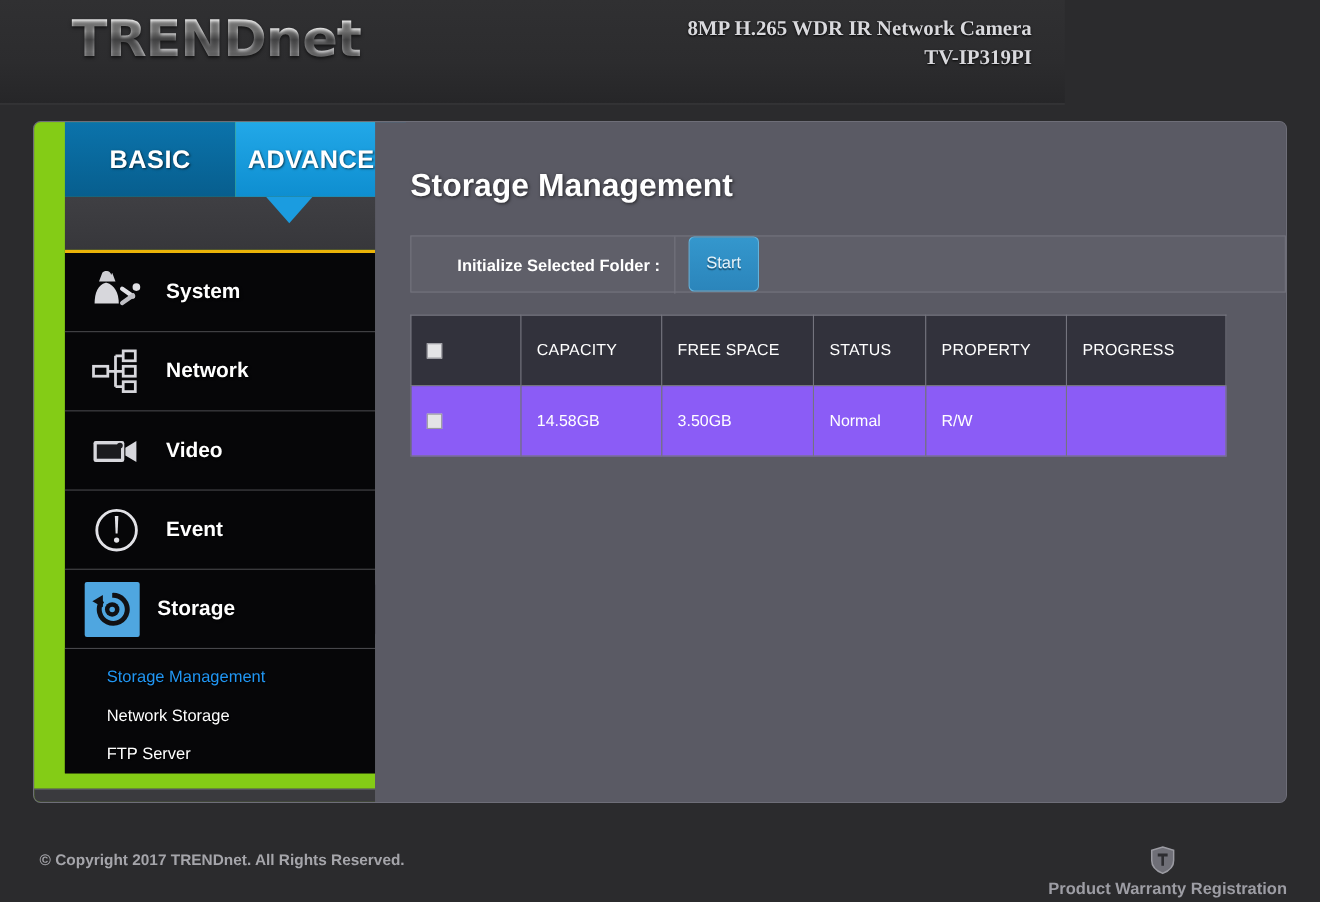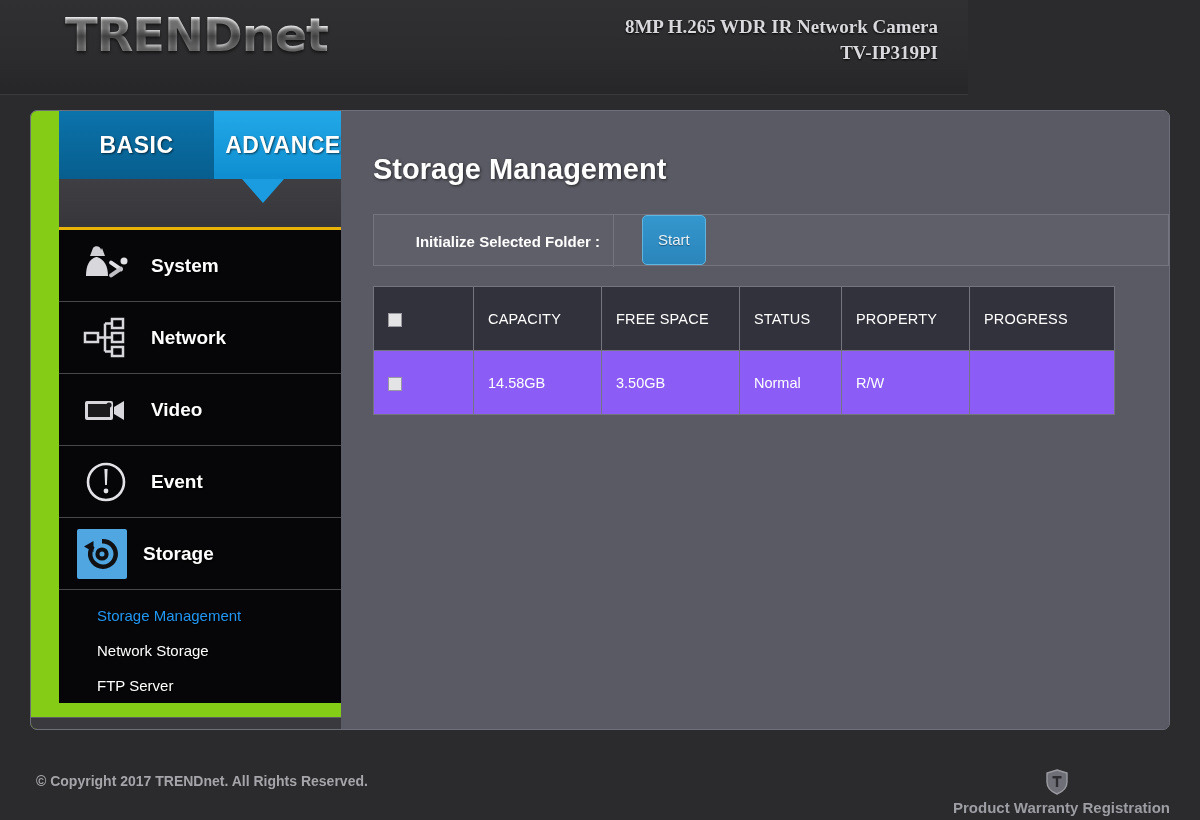--- a/index.html
+++ b/index.html
@@ -113,21 +113,21 @@
     margin: 28px 0 0 32px; width: 796px; height: 52px;
     background: #5f5f69; border: 1px solid #74747e;
     display: flex; 
   }
   #init-label {
     width: 240px; height: 52px; display: flex; align-items: center; justify-content: flex-end;
     padding-right: 13px; font-size: 15px; font-weight: bold; color: #ffffff;
     border-right: 1px solid #74747e;
   }
   #start-btn {
-    margin-left: 28px; padding: 5px 15px 6px;
+    margin-left: 12px; padding: 5px 15px 6px;
     background: linear-gradient(180deg,#3497cd 0%,#2b85bb 100%);
     border: 1px solid #5fb4e0; border-radius: 5px;
     font-size: 15px; color: #e7f2f8; cursor: pointer;
     text-shadow: 0 1px 1px rgba(0,0,0,0.4);
   }
   #table { margin: 20px 0 0 32px; width: 742px; border-collapse: collapse; }
   #table th, #table td {
     border: 1px solid #74747e; text-align: left; height: 64px;
     padding-left: 14px; font-size: 14.5px; color: #ffffff; font-weight: normal;
   }

